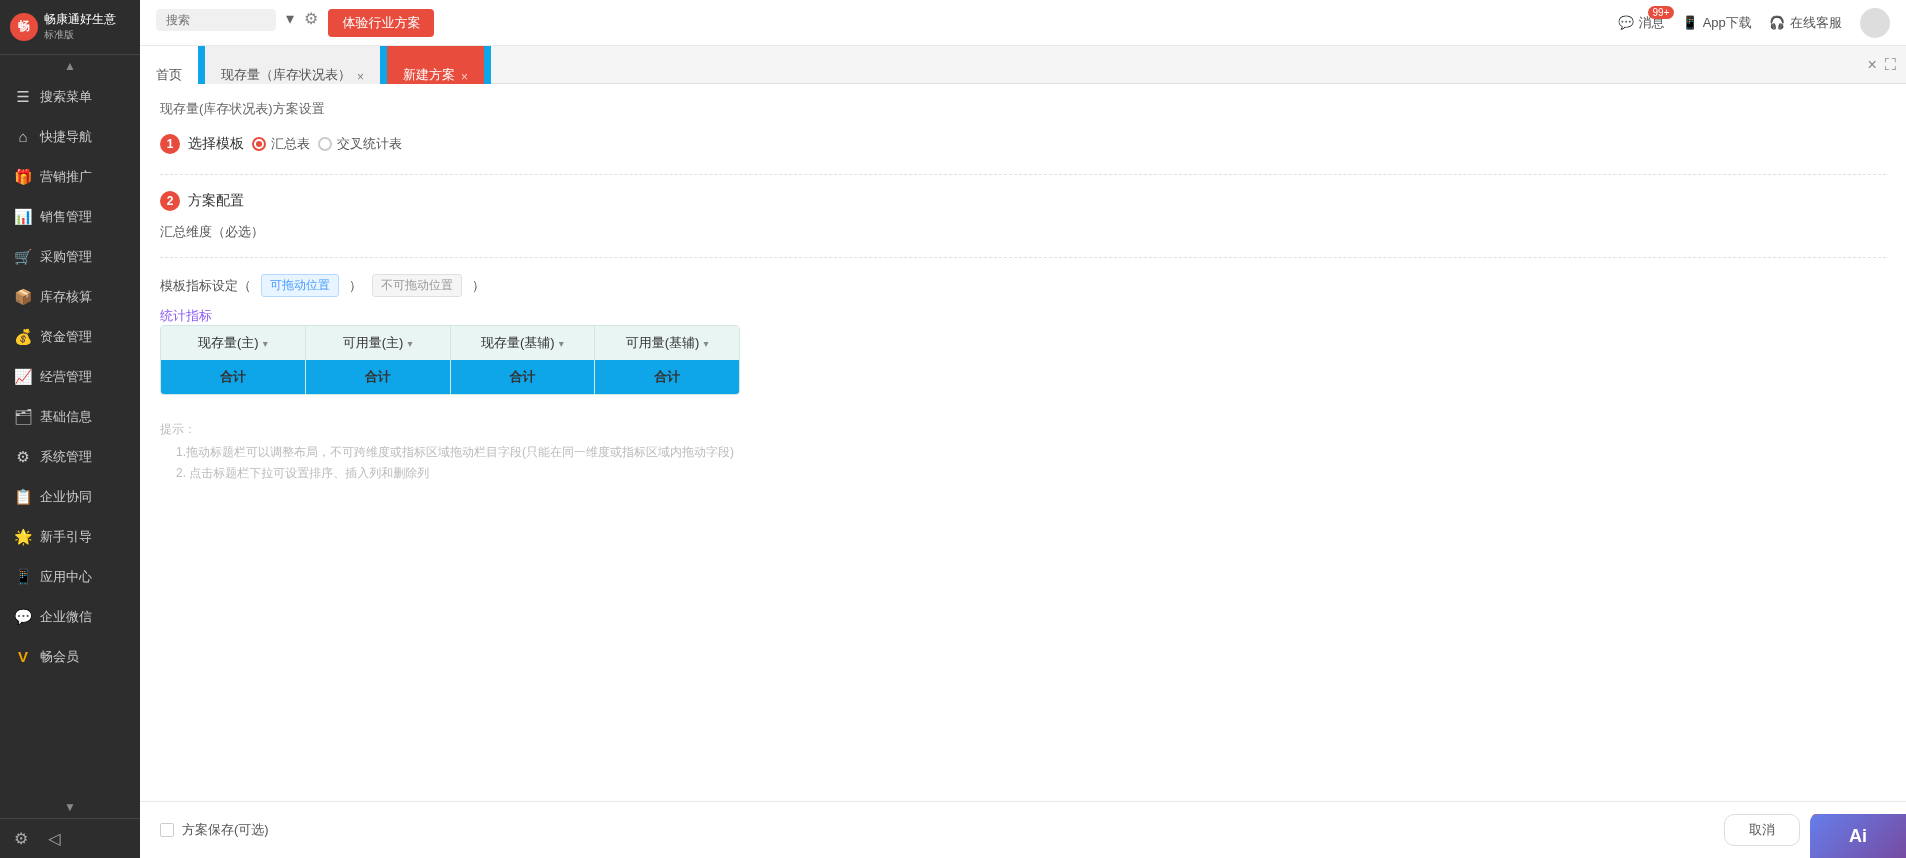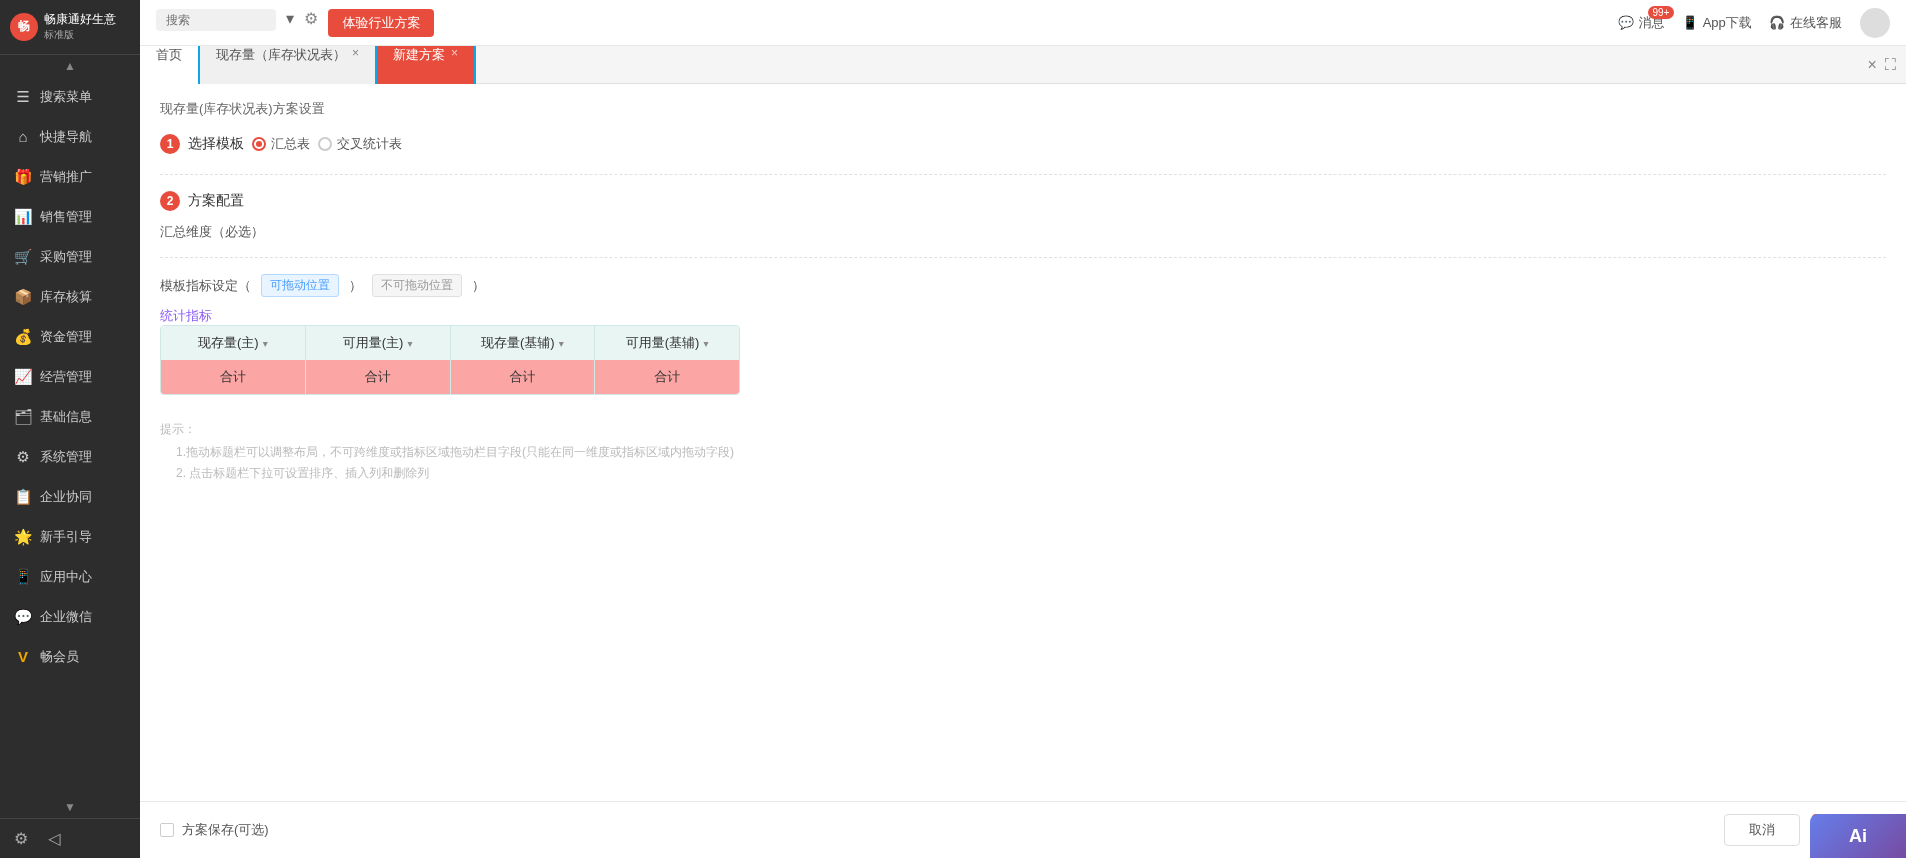--- a/index.html
+++ b/index.html
@@ -151,26 +151,26 @@
       background: #f5f5f5;
       display: flex;
       align-items: center;
       height: 38px;
       border-bottom: 1px solid #e0e0e0;
       padding: 0 0 0 0;
       flex-shrink: 0;
     }
     .tab-item {
       display: flex;
-      align-items: flex-start;
+      align-items: flex-end;
       padding: 0 16px;
       height: 38px;
       font-size: 13px;
       cursor: pointer;
-      border-right: 2px solid #0ea5e9;
+      border-right: 7px solid #0ea5e9;
       background: #f0f0f0;
       color: #555;
       gap: 6px;
     }
     .tab-item.active {
       background: #e74c3c;
       color: white;
     }
     .tab-home {
       background: #fff;
@@ -350,21 +350,22 @@
       overflow: hidden;
       width: 580px;
     }
     .indicator-table-header {
       display: flex;
       background: #e8f5f3;
       align-items: flex-end;
     }
     .indicator-table-body {
       display: flex;
-      background: #fca5a5;
+      background: #0ea5e9;
+      font-weight: bold;
     }
     .indicator-col {
       flex: 1;
       display: flex;
       flex-direction: column;
       border-right: 1px solid #d0e8e4;
     }
     .indicator-col:last-child { border-right: none; }
     .indicator-cell {
       padding: 8px 12px;
@@ -420,21 +421,21 @@
       height: 14px;
       border: 1px solid #ccc;
       border-radius: 2px;
       cursor: pointer;
     }
     .footer-label { font-size: 13px; color: #555; }
     .footer-right { display: flex; gap: 12px; }
     .btn-cancel {
       background: #fff;
       border: 1px solid #ddd;
-      border-radius: 4px;
+      border-radius: 10px;
       padding: 6px 24px;
       font-size: 13px;
       color: #555;
       cursor: pointer;
       margin-left: 44px;
     }
     .btn-query {
       background: #e74c3c;
       border: none;
       border-radius: 4px;

